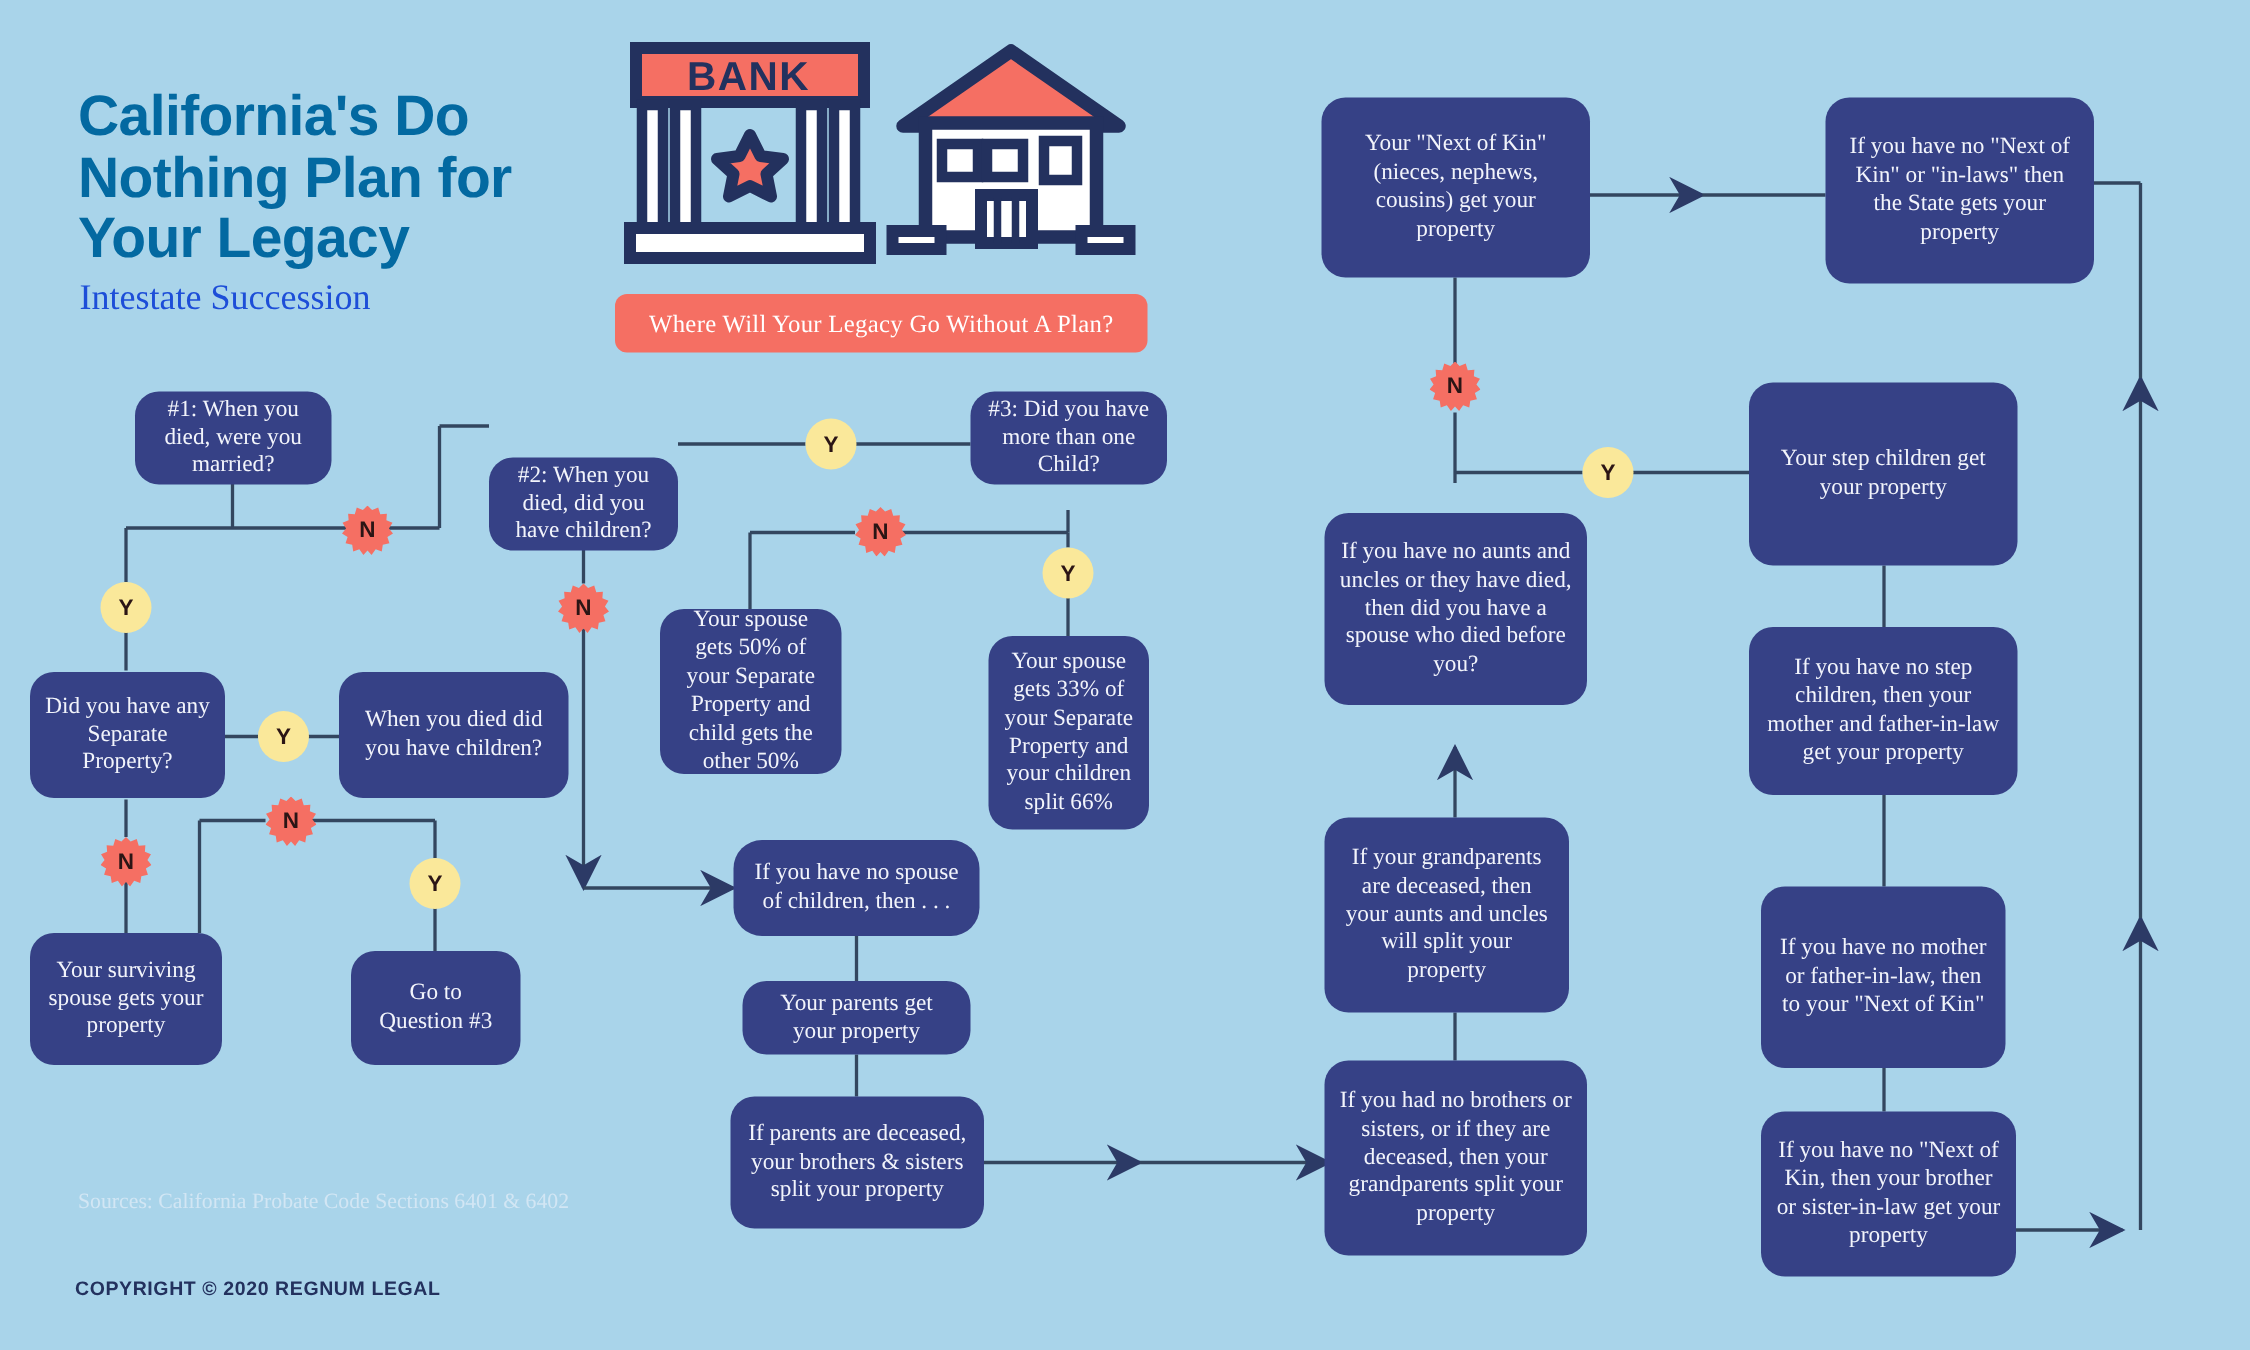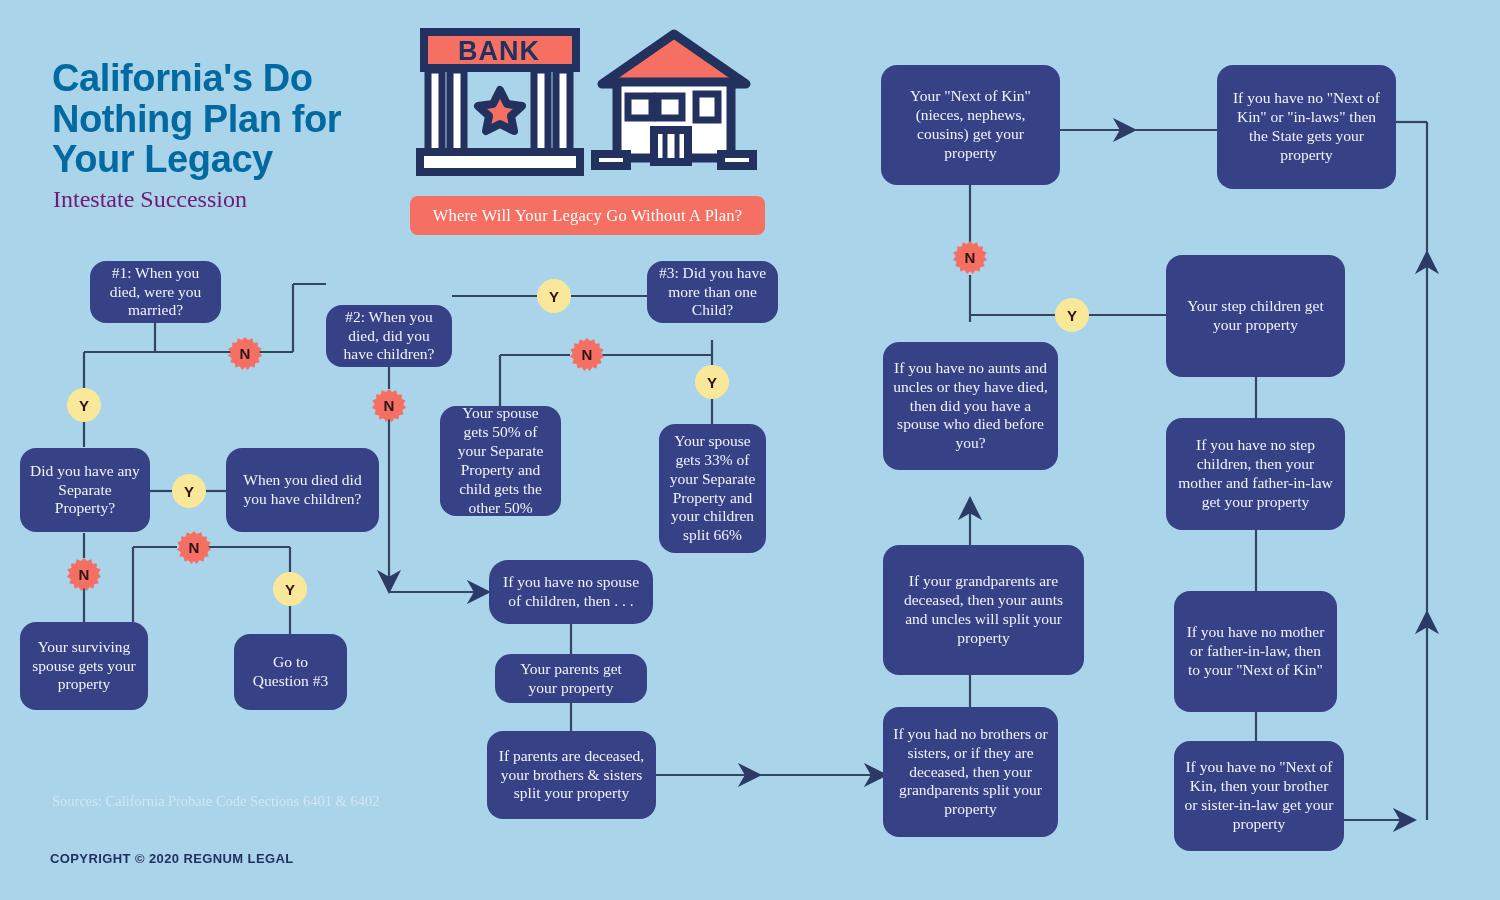--- a/index.html
+++ b/index.html
@@ -14,21 +14,21 @@
   
   #title{
     position:absolute;left:52px;top:58px;width:360px;
     font-family:"Liberation Sans",sans-serif;
     font-weight:bold;font-size:38px;line-height:1.07;
     color:#0369a1;letter-spacing:-0.4px;
   }
   #subtitle{
     position:absolute;left:53px;top:186px;
     font-family:"Liberation Serif",serif;
-    font-size:24px;color:#701a75;
+    font-size:24px;color:#1d4ed8;
   }
   #banner{
     position:absolute;left:410px;top:196px;width:355px;height:39px;
     background:#f56f63;border-radius:8px;
     display:flex;align-items:center;justify-content:center;
   }
   #banner span{
     font-family:"Liberation Serif",serif;
     font-size:16.5px;color:#ffffff;letter-spacing:.2px;
   }
@@ -214,21 +214,21 @@
   <div class="node" style="left:659px;top:424px;width:107px;height:129px;">Your spouse gets 33% of your Separate Property and your children split 66%</div>
 
   <div class="node" style="left:489px;top:560px;width:164px;height:64px;border-radius:19px;">If you have no spouse of children, then . . .</div>
 
   <div class="node" style="left:495px;top:654px;width:152px;height:49px;">Your parents get your property</div>
 
   <div class="node" style="left:487px;top:731px;width:169px;height:88px;">If parents are deceased, your brothers &amp; sisters split your property</div>
 
   <div class="node" style="left:883px;top:707px;width:175px;height:130px;">If you had no brothers or sisters, or if they are deceased, then your grandparents split your property</div>
 
-  <div class="node" style="left:883px;top:545px;width:201px;height:130px;">If your grandparents are deceased, then your aunts and uncles will split your property</div>
+  <div class="node" style="left:883px;top:545px;width:163px;height:130px;">If your grandparents are deceased, then your aunts and uncles will split your property</div>
 
   <div class="node" style="left:883px;top:342px;width:175px;height:128px;">If you have no aunts and uncles or they have died, then did you have a spouse who died before you?</div>
 
   <div class="node" style="left:881px;top:65px;width:179px;height:120px;">Your "Next of Kin" (nieces, nephews, cousins) get your property</div>
 
   <div class="node" style="left:1217px;top:65px;width:179px;height:124px;">If you have no "Next of Kin" or "in-laws" then the State gets your property</div>
 
   <div class="node" style="left:1166px;top:255px;width:179px;height:122px;">Your step children get your property</div>
 
   <div class="node" style="left:1166px;top:418px;width:179px;height:112px;">If you have no step children, then your mother and father-in-law get your property</div>

